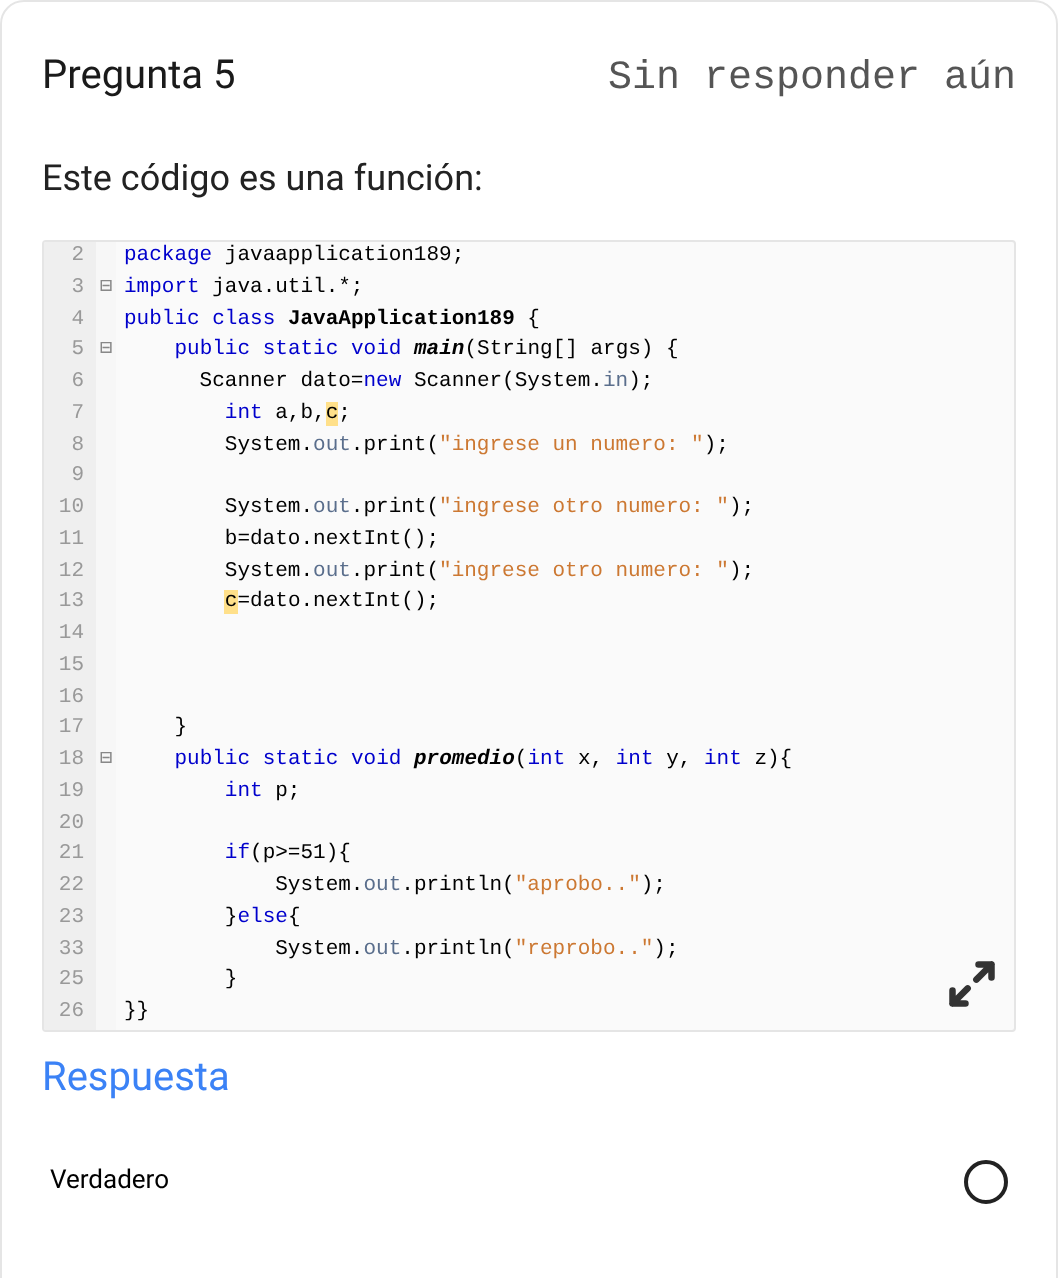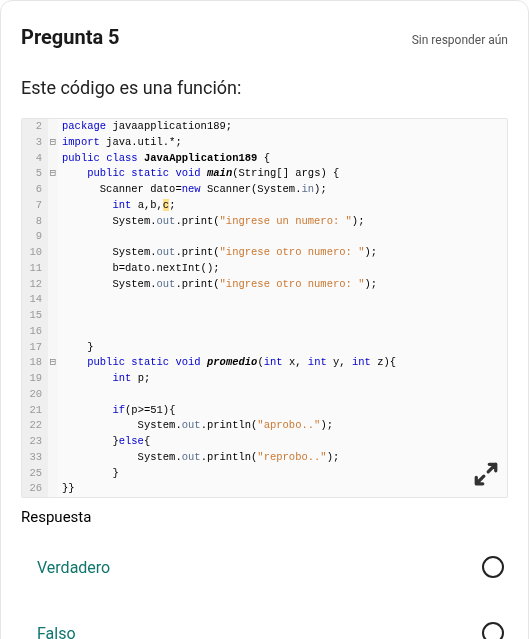--- a/index.html
+++ b/index.html
@@ -15,26 +15,27 @@
       background: #fff;
     }
     .header {
       display: flex;
       justify-content: space-between;
       align-items: baseline;
       margin-bottom: 28px;
     }
     .question-title {
       font-size: 20px;
-      font-weight: 700;
+      font-weight: 400;
       color: #1a1a1a;
     }
     .status {
-      font-size: 12px;
+      font-size: 20px;
       color: #555;
+      font-family: Liberation Mono, monospace;
     }
     .prompt {
       font-size: 18px;
       color: #222;
       margin-bottom: 20px;
     }
     .code-wrapper {
       position: relative;
       border: 1px solid #e5e5e5;
       border-radius: 2px;
@@ -79,35 +80,34 @@
     .hl { background: #ffe08a; }
     .method-name { font-weight: bold; font-style: italic; }
     .expand-icon {
       position: absolute;
       right: 8px;
       bottom: 6px;
       cursor: pointer;
       color: #333;
     }
     .answer-label {
-      font-size: 15px;
-      color: #000000;
+      font-size: 20px;
+      color: #3b82f6;
       margin-bottom: 8px;
     }
     .option {
       display: flex;
       justify-content: space-between;
       align-items: center;
       padding: 22px 4px;
       cursor: pointer;
     }
     .option-label {
-      font-size: 16px;
-      color: #0f766e;
-      margin-left: 12px;
+      font-size: 13px;
+      color: #000000;
     }
     .radio {
       width: 22px;
       height: 22px;
       border: 2.5px solid #222;
       border-radius: 50%;
       flex-shrink: 0;
     }
   </style>
 </head>
@@ -127,20 +127,21 @@
         <div class="code-line"><span class="gutter">3</span><span class="fold">⊟</span><span class="content"><span class="kw">import</span> java.util.*;</span></div>
         <div class="code-line"><span class="gutter">4</span><span class="fold"> </span><span class="content"><span class="kw">public</span> <span class="kw">class</span> <span class="cls">JavaApplication189</span> {</span></div>
         <div class="code-line"><span class="gutter">5</span><span class="fold">⊟</span><span class="content">    <span class="kw">public</span> <span class="kw">static</span> <span class="kw">void</span> <span class="method-name">main</span>(String[] args) {</span></div>
         <div class="code-line"><span class="gutter">6</span><span class="fold"> </span><span class="content">      Scanner dato=<span class="kw">new</span> Scanner(System.<span class="type">in</span>);</span></div>
         <div class="code-line"><span class="gutter">7</span><span class="fold"> </span><span class="content">        <span class="kw">int</span> a,b,<span class="hl">c</span>;</span></div>
         <div class="code-line"><span class="gutter">8</span><span class="fold"> </span><span class="content">        System.<span class="type">out</span>.print(<span class="str">"ingrese un numero: "</span>);</span></div>
         <div class="code-line"><span class="gutter">9</span><span class="fold"> </span></div>
         <div class="code-line"><span class="gutter">10</span><span class="fold"> </span><span class="content">        System.<span class="type">out</span>.print(<span class="str">"ingrese otro numero: "</span>);</span></div>
         <div class="code-line"><span class="gutter">11</span><span class="fold"> </span><span class="content">        b=dato.nextInt();</span></div>
         <div class="code-line"><span class="gutter">12</span><span class="fold"> </span><span class="content">        System.<span class="type">out</span>.print(<span class="str">"ingrese otro numero: "</span>);</span></div>
+        <div class="code-line"><span class="gutter">13</span><span class="fold"> </span><span class="content">        <span class="hl">c</span>=dato.nextInt();</span></div>
         <div class="code-line"><span class="gutter">14</span><span class="fold"> </span><span class="content"></span></div>
         <div class="code-line"><span class="gutter">15</span><span class="fold"> </span></div>
         <div class="code-line"><span class="gutter">16</span><span class="fold"> </span><span class="content"></span></div>
         <div class="code-line"><span class="gutter">17</span><span class="fold"> </span><span class="content">    }</span></div>
         <div class="code-line"><span class="gutter">18</span><span class="fold">⊟</span><span class="content">    <span class="kw">public</span> <span class="kw">static</span> <span class="kw">void</span> <span class="method-name">promedio</span>(<span class="kw">int</span> x, <span class="kw">int</span> y, <span class="kw">int</span> z){</span></div>
         <div class="code-line"><span class="gutter">19</span><span class="fold"> </span><span class="content">        <span class="kw">int</span> p;</span></div>
         <div class="code-line"><span class="gutter">20</span><span class="fold"> </span></div>
         <div class="code-line"><span class="gutter">21</span><span class="fold"> </span><span class="content">        <span class="kw">if</span>(p&gt;=51){</span></div>
         <div class="code-line"><span class="gutter">22</span><span class="fold"> </span><span class="content">            System.<span class="type">out</span>.println(<span class="str">"aprobo.."</span>);</span></div>
         <div class="code-line"><span class="gutter">23</span><span class="fold"> </span><span class="content">        }<span class="kw">else</span>{</span></div>

